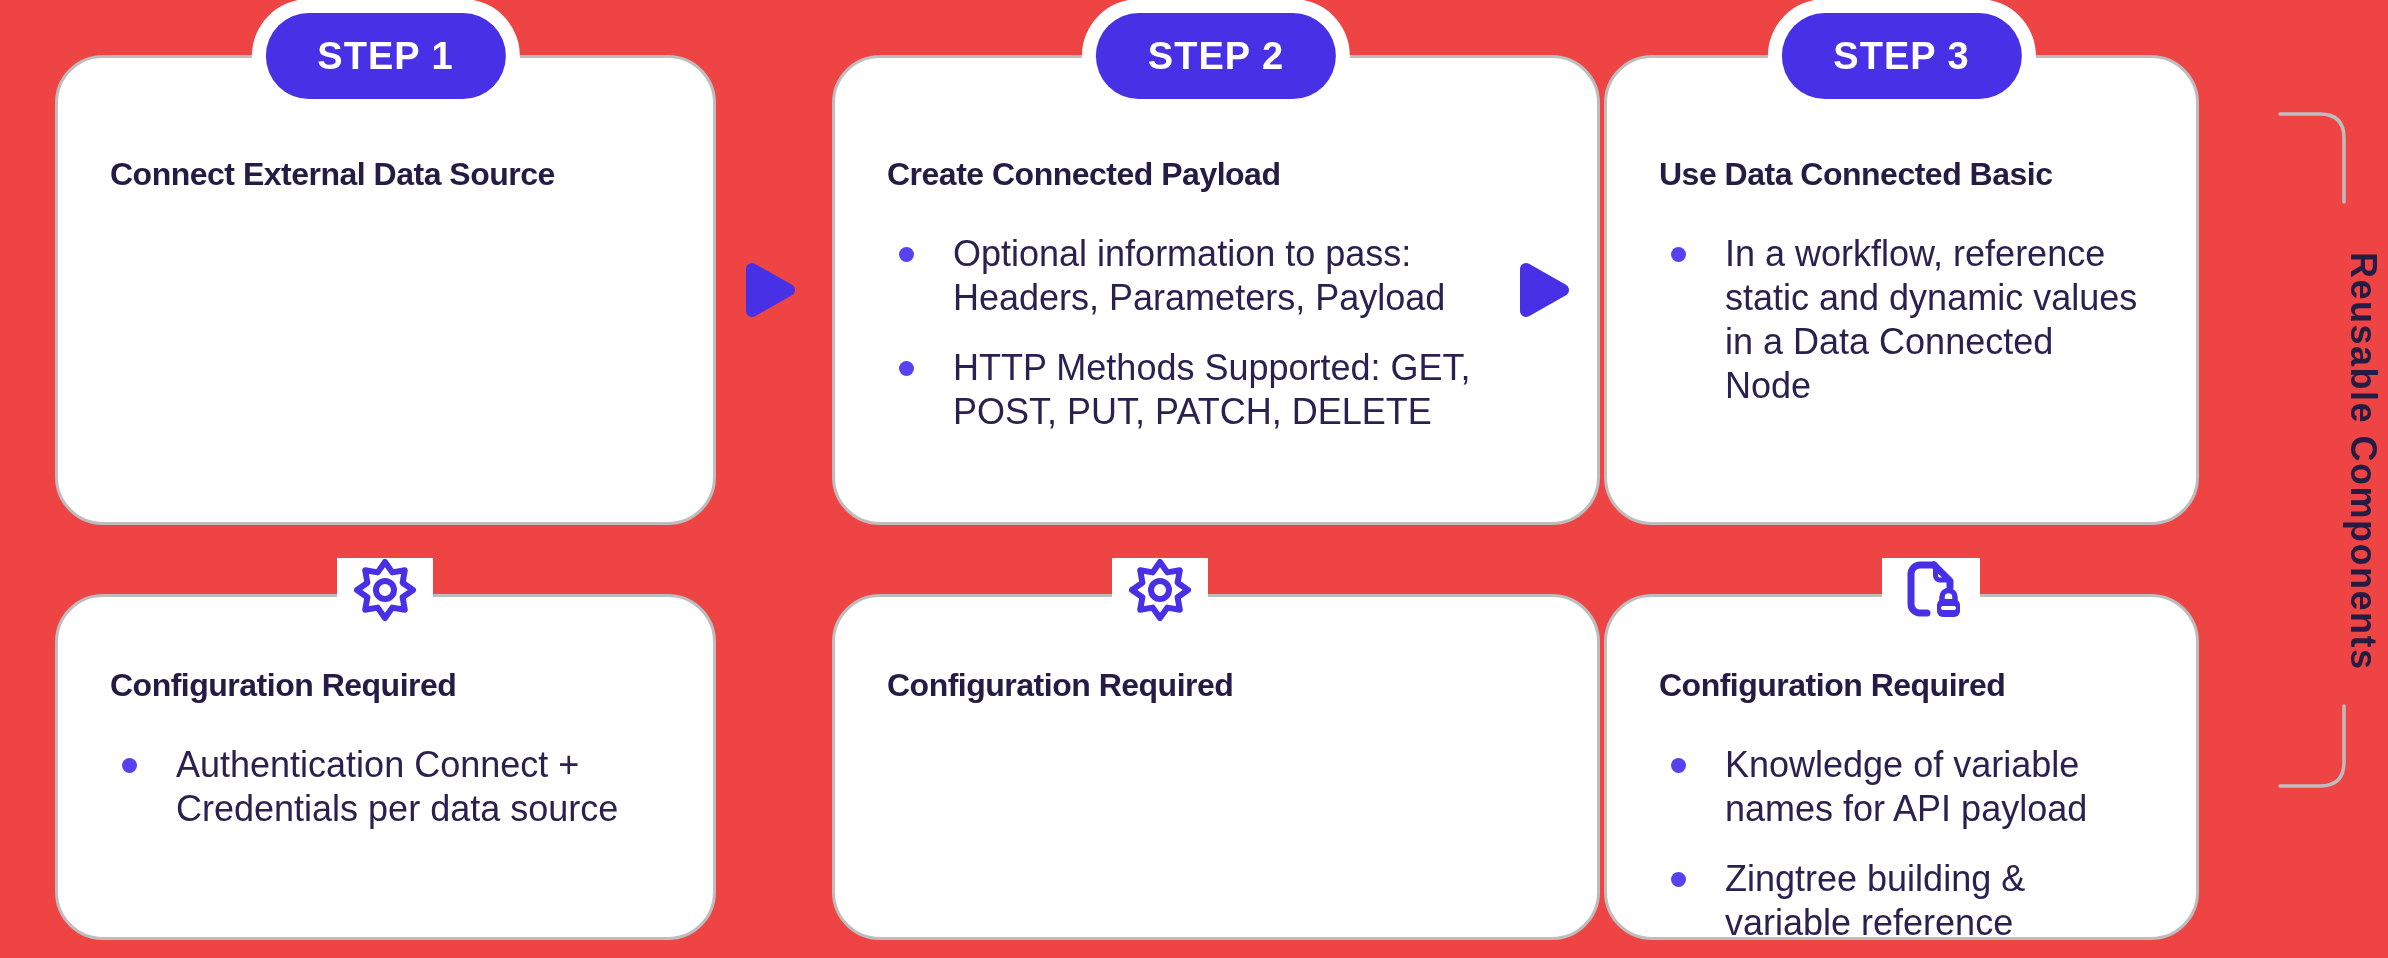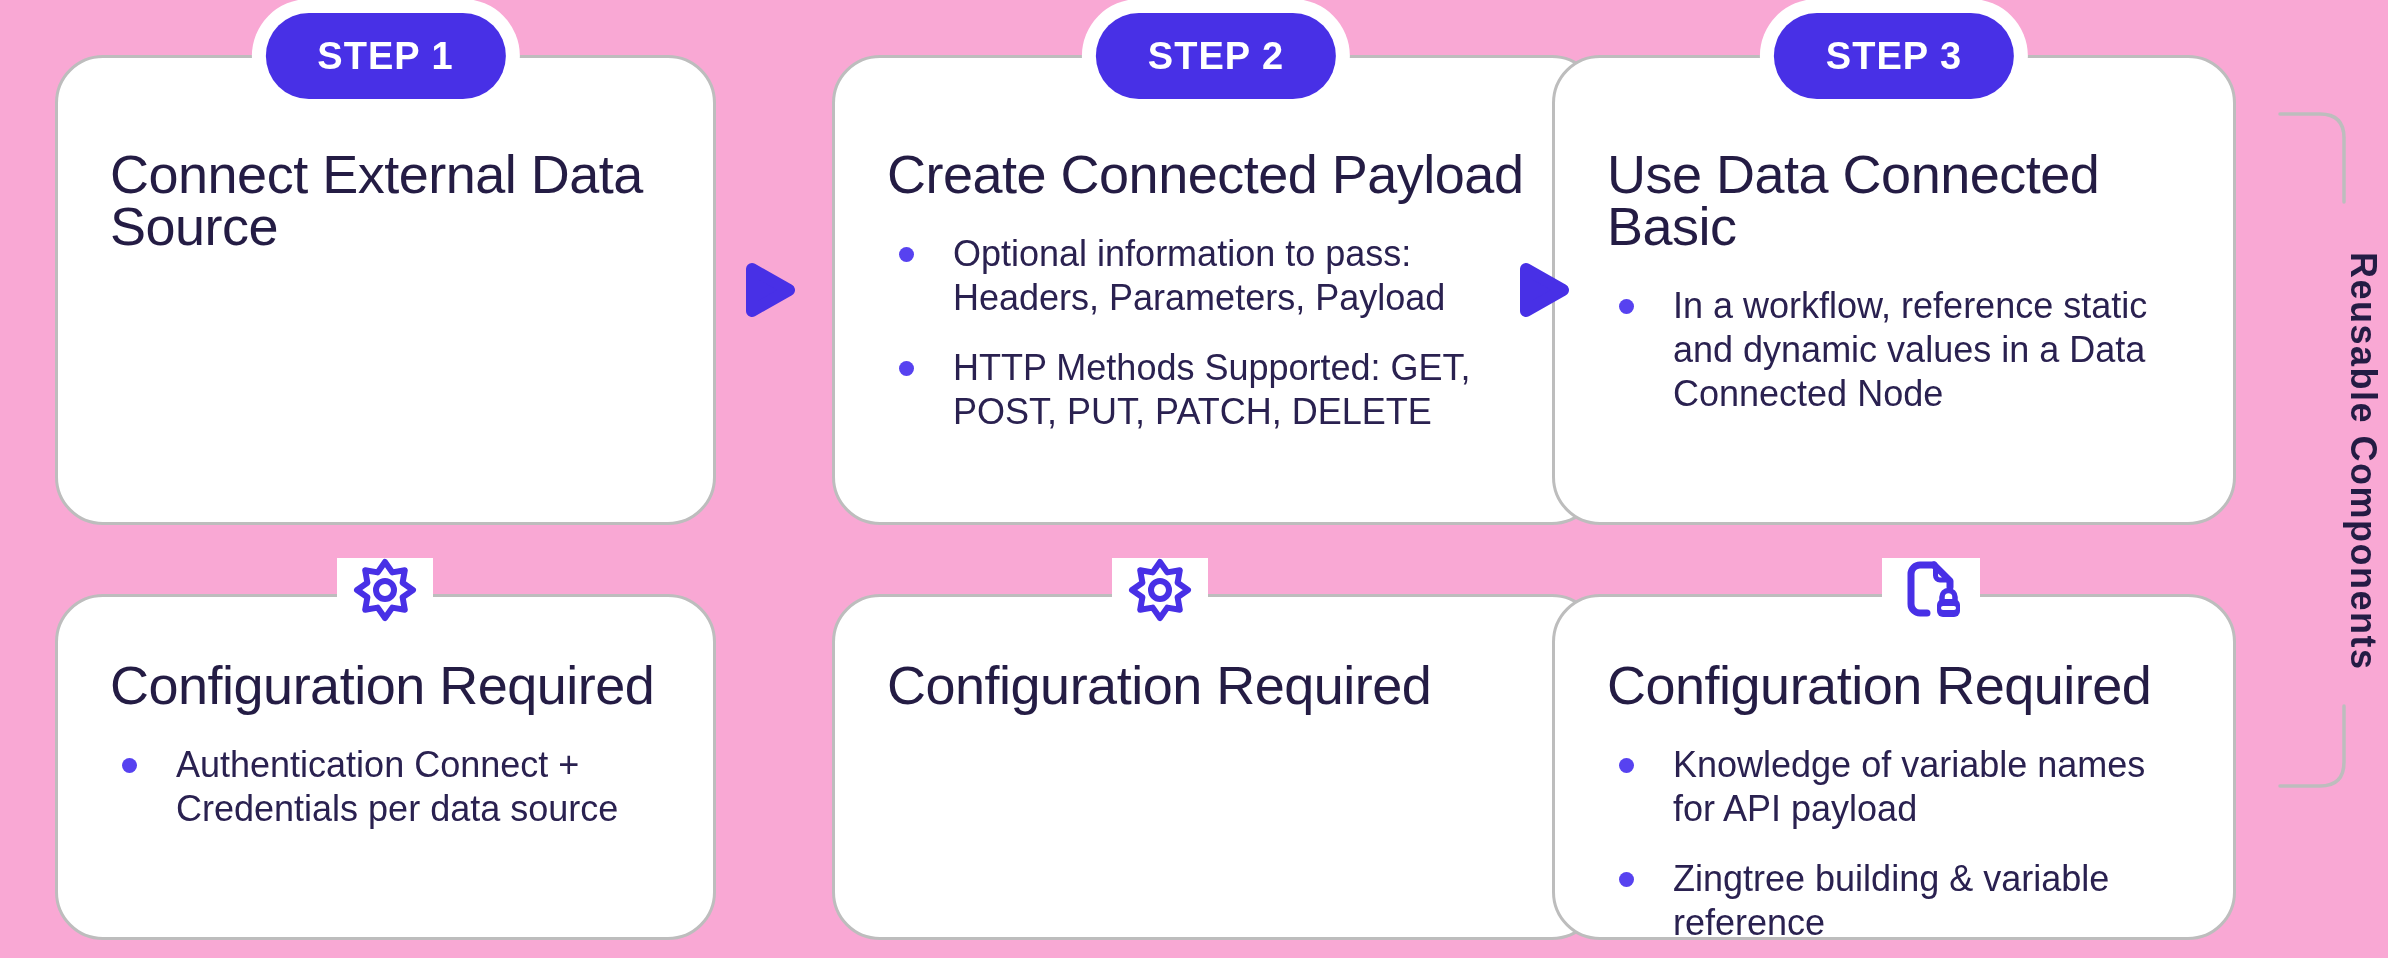--- a/index.html
+++ b/index.html
@@ -1,50 +1,50 @@
 <!DOCTYPE html>
 <html><head>
 <meta charset="utf-8">
 <style>
   * { margin:0; padding:0; box-sizing:border-box; }
   html,body { background:#ffffff; }
   body { font-family:"Liberation Sans", sans-serif; }
   .canvas {
     position:relative;
     width:2388px; height:958px;
-    background:#f9a8d4;
+    background:#ef4444;
     overflow:hidden;
   }
   .card {
     position:absolute;
     background:#ffffff;
     border:3px solid #bdbdbd;
     border-radius:48px;
   }
   .top-card { top:55px; height:470px; padding:90px 54px 0 52px; }
   .bottom-card { top:594px; height:346px; padding:62px 54px 4px 52px; }
   .col1 { left:55px;  width:661px; }
   .col2 { left:832px; width:768px; }
-  .col3 { left:1552px; width:684px; }
+  .col3 { left:1604px; width:595px; }
 
   .badge {
     position:absolute;
     top:-45px; left:50%;
     transform:translateX(-50%);
     background:#4830e6;
     color:#ffffff;
     font-size:38px; font-weight:700; letter-spacing:1px;
     line-height:86px; height:86px;
     padding:0 52px;
     border-radius:43px;
     box-shadow:0 0 0 14px #ffffff;
     white-space:nowrap;
   }
   .card-title {
-    font-size:54px; line-height:52px; font-weight:400;
+    font-size:32px; line-height:52px; font-weight:700;
     letter-spacing:-0.5px;
     color:#241c44;
     margin-bottom:32px;
   }
   ul.bullets { list-style:none; }
   ul.bullets li {
     position:relative;
     font-size:36px; line-height:44px;
     color:#2a2150;
     padding-left:66px;

